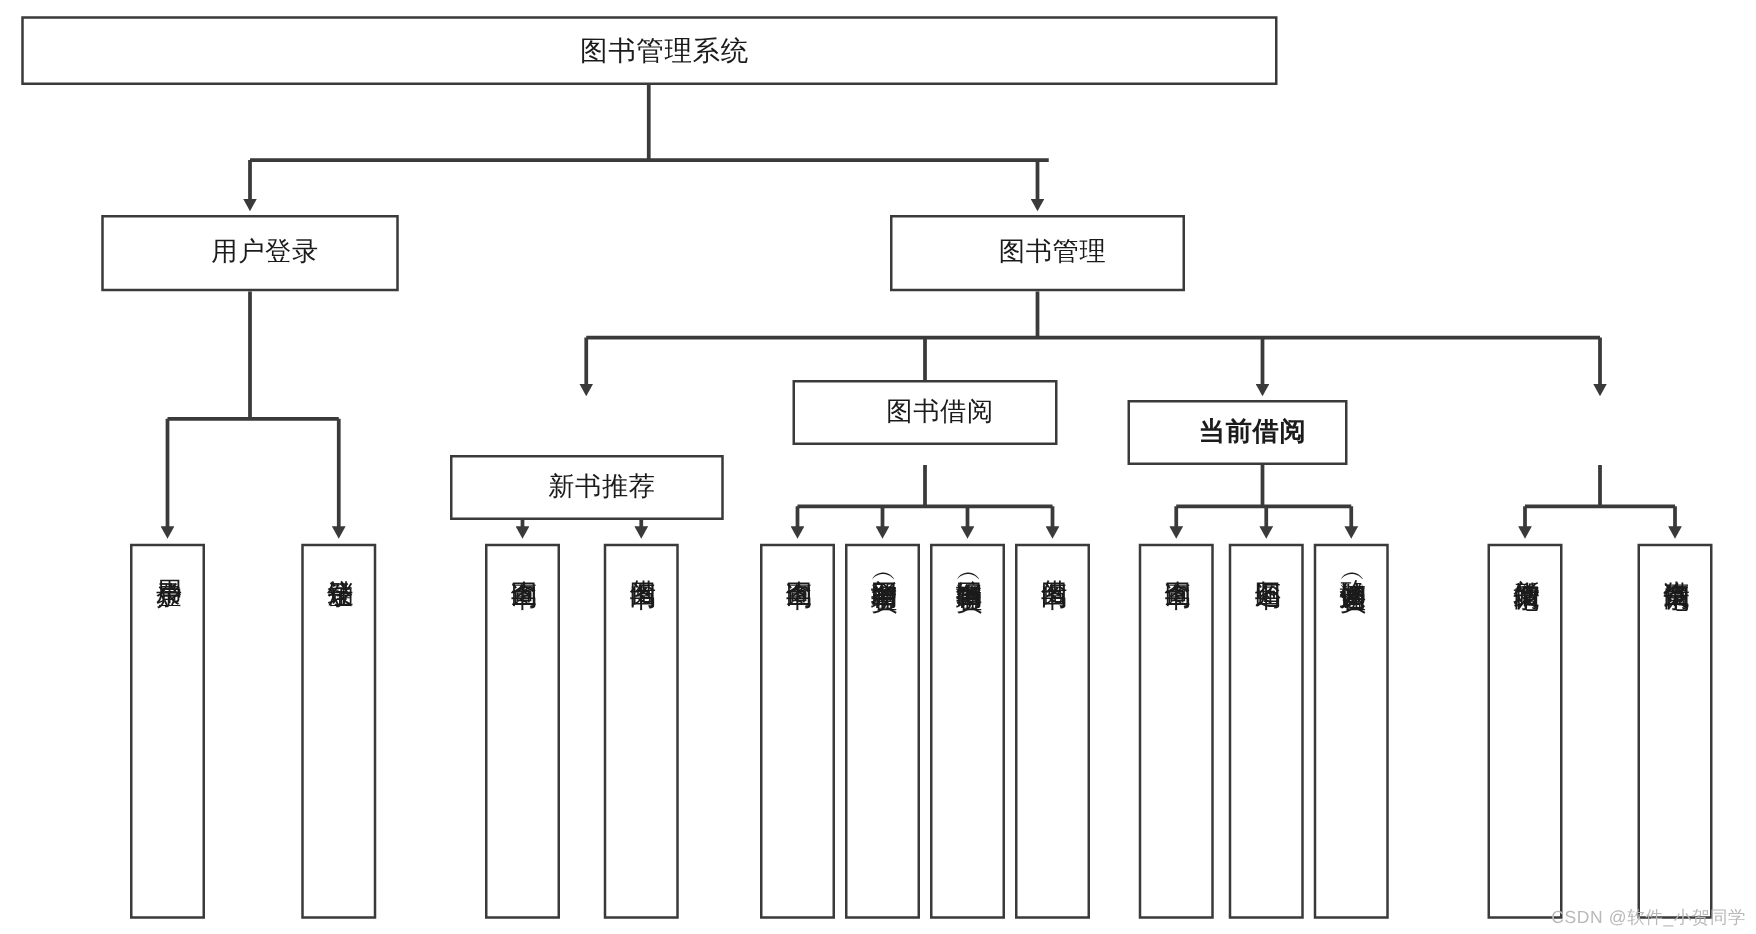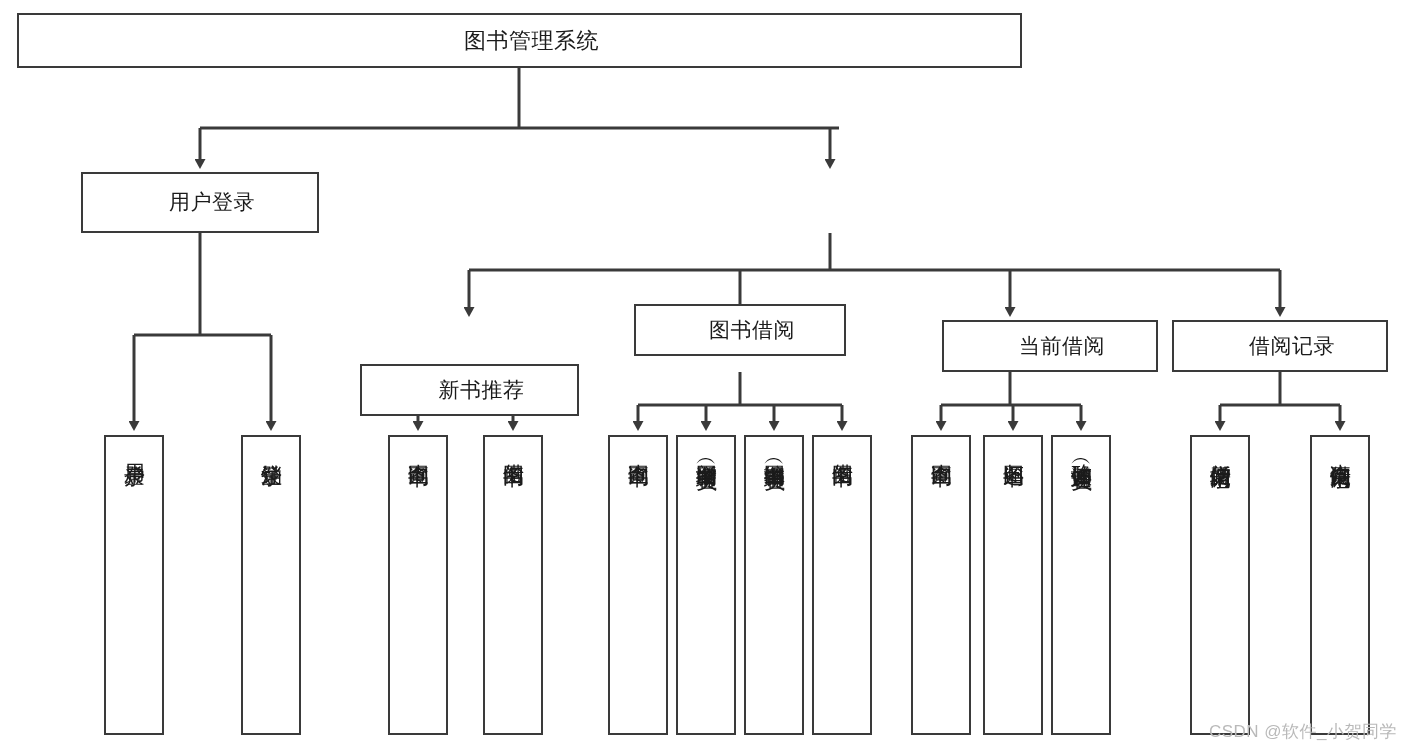--- a/index.html
+++ b/index.html
@@ -58,21 +58,21 @@
     text-orientation: upright;
     font-size: 21px;
     line-height: 1.18;
     letter-spacing: 1px;
     white-space: nowrap;
   }
   .watermark {
     position: absolute;
     right: 8px;
     bottom: 4px;
-    font-size: 17px;
+    font-size: 14px;
     color: #b9b9b9;
     letter-spacing: 0.5px;
     white-space: nowrap;
   }
 </style>
 </head>
 <body>
 
 <div id="canvas">
 
@@ -127,32 +127,32 @@
     </g>
   </svg>
 
   <div class="node h-node root" style="left:17px; top:13px; width:1005px; height:55px;">
     <span class="node-label">图书管理系统</span>
   </div>
 
   <div class="node h-node" style="left:81px; top:172px; width:238px; height:61px;">
     <span class="node-label">用户登录</span>
   </div>
+  <div class="node h-node" style="left:712px; top:172px; width:236px; height:61px;">
+    <span class="node-label">图书管理</span>
+  </div>
 
   <div class="node h-node" style="left:360px; top:320px; width:219px; height:52px;margin-top:44px;">
     <span class="node-label">新书推荐</span>
   </div>
   <div class="node h-node" style="left:634px; top:304px; width:212px; height:52px;">
     <span class="node-label">图书借阅</span>
   </div>
-  <div class="node h-node" style="left:942px; top:320px; width:216px; height:52px;">
+  <div class="node h-node" style="left:902px; top:320px; width:176px; height:52px;font-weight:bold;">
     <span class="node-label">当前借阅</span>
-  </div>
-  <div class="node h-node" style="left:1172px; top:320px; width:216px; height:52px;">
-    <span class="node-label">借阅记录</span>
   </div>
 
   <div class="node v-node" style="left:104px; top:435px; width:60px; height:300px;">
     <span class="node-label">用户登录</span>
   </div>
   <div class="node v-node" style="left:241px; top:435px; width:60px; height:300px;">
     <span class="node-label">注销登录</span>
   </div>
   <div class="node v-node" style="left:388px; top:435px; width:60px; height:300px;">
     <span class="node-label">查询图书</span>

